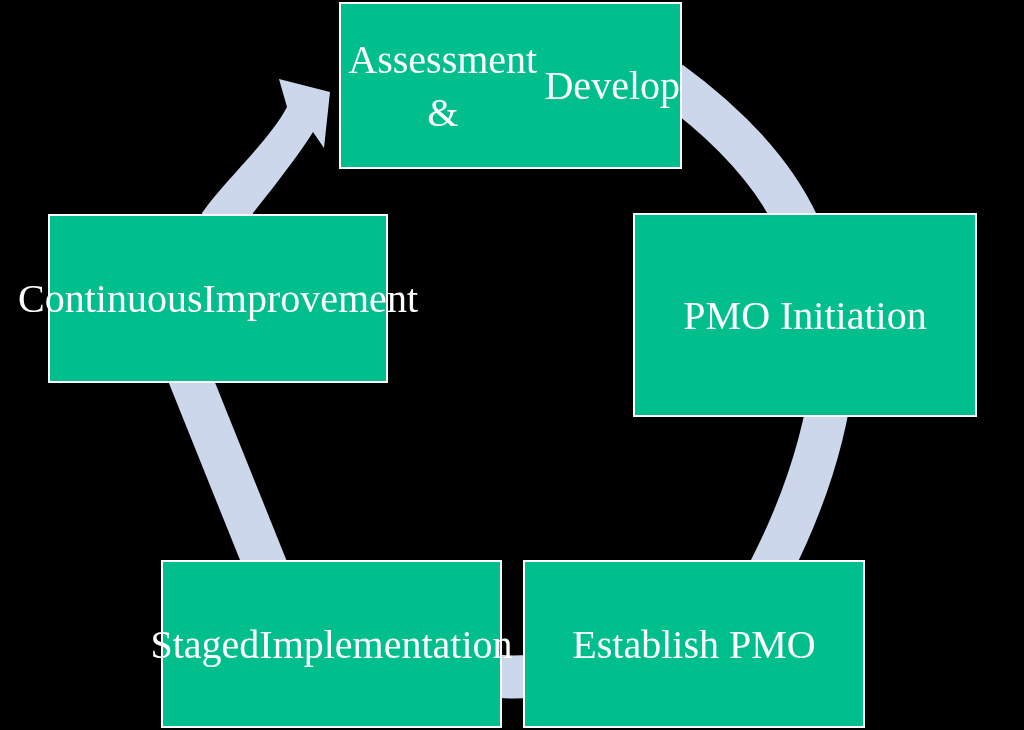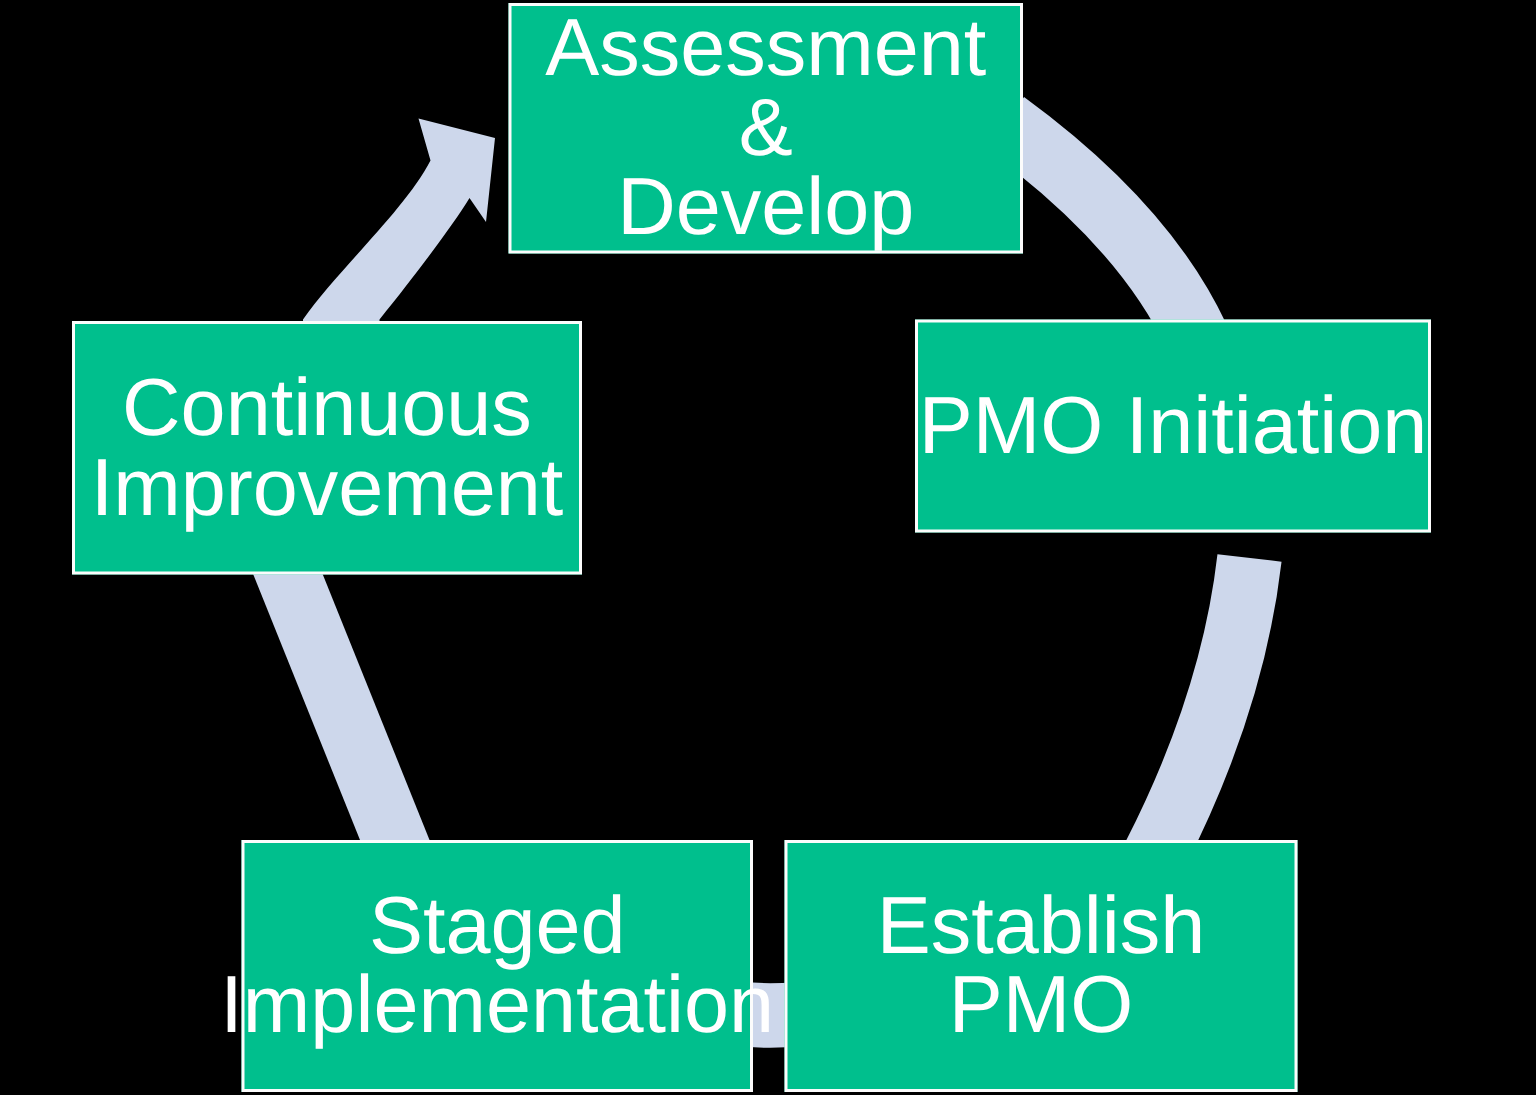--- a/index.html
+++ b/index.html
@@ -33,30 +33,30 @@
   .arrow-shape {
     fill: var(--arc-color);
     stroke: none;
   }
   .box {
     position: absolute;
     background: var(--box-fill);
     border: 2px solid var(--box-border);
     color: var(--box-text);
     display: flex;
-    flex-direction: column;
     align-items: center;
     justify-content: center;
     text-align: center;
-    font-size: 54px;
+    font-size: 40px;
     line-height: 53px;
     font-weight: 400;
+    font-family: Liberation Serif, serif;
   }
   .box-top          { left: 339px; top: 2px;   width: 343px; height: 167px; }
-  .box-right        { left: 610px; top: 213px; width: 344px; height: 142px; }
+  .box-right        { left: 633px; top: 213px; width: 344px; height: 204px; }
   .box-bottom-right { left: 523px; top: 560px; width: 342px; height: 168px; gap: 36px; }
   .box-bottom-left  { left: 161px; top: 560px; width: 341px; height: 168px; }
   .box-left         { left: 48px;  top: 214px; width: 340px; height: 169px; }
 </style>
 </head>
 <body>
 
 <div class="stage">
 
   <svg class="ring" viewBox="0 0 1024 730" xmlns="http://www.w3.org/2000/svg">

